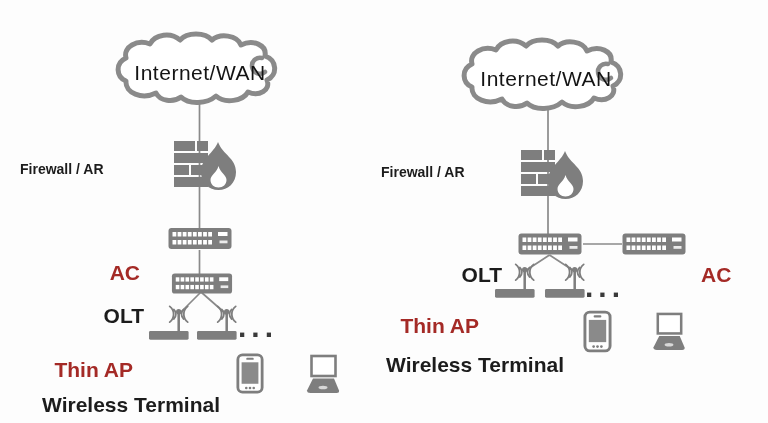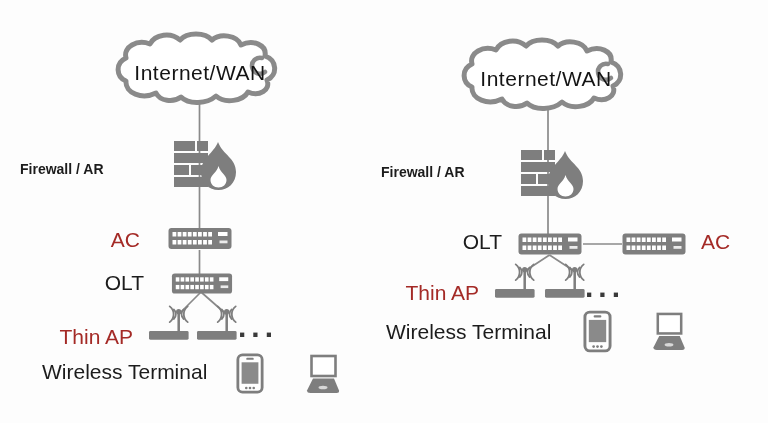--- a/index.html
+++ b/index.html
@@ -3,21 +3,21 @@
 <meta charset="utf-8">
 <style>
   html,body { margin:0; padding:0; background:#ffffff; }
   .canvas {
     position:relative; width:768px; height:423px; background:#fdfdfd;
     font-family:"Liberation Sans","DejaVu Sans",sans-serif; overflow:hidden;
   }
   .abs { position:absolute; }
   .connectors { left:0; top:0; z-index:1; }
   .icon { z-index:2; overflow:visible; }
-  .lbl { z-index:3; color:#1c1c1c; font-weight:400; font-size:21px; white-space:nowrap; }
+  .lbl { z-index:3; color:#1c1c1c; font-weight:700; font-size:21px; white-space:nowrap;margin-top:33px; }
   .ralign { text-align:right; }
   .red { color:#a42a26; }
   .fw-label { z-index:3; color:#1c1c1c; font-weight:600; font-size:14px; white-space:nowrap; }
   .cloud { z-index:2; }
   .cloud .cloud-label {
     position:absolute; left:0; top:4px; width:100%; height:100%;
     display:flex; align-items:center; justify-content:center;
     font-size:21px; font-weight:400; color:#141414; letter-spacing:0.5px;
   }
   .dots {

